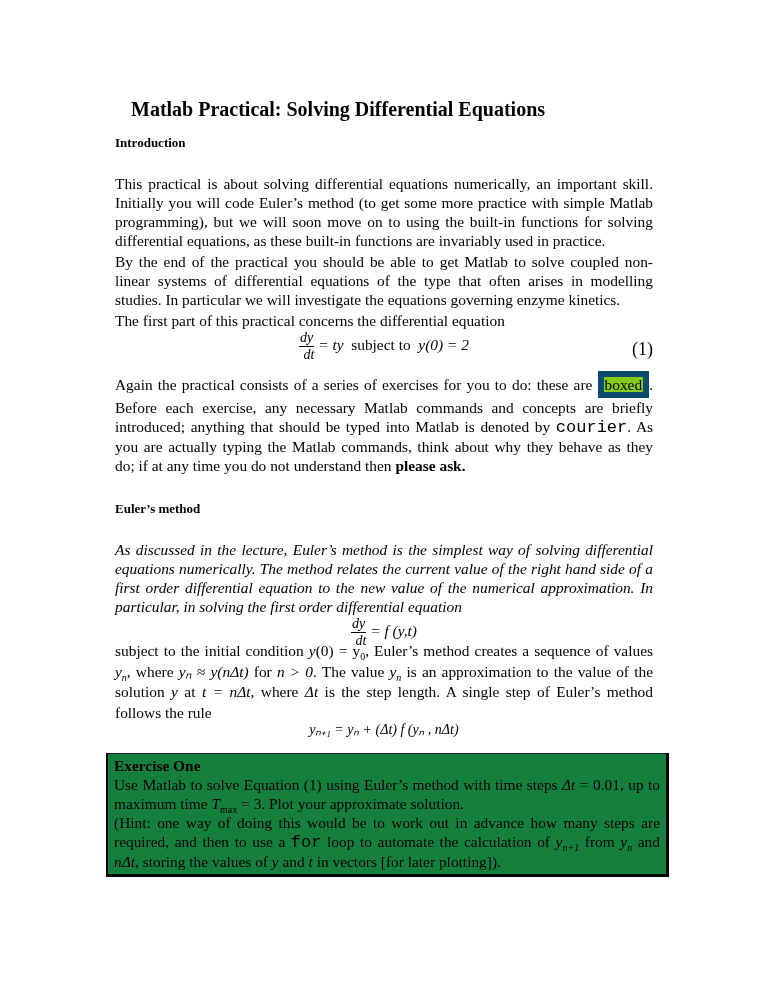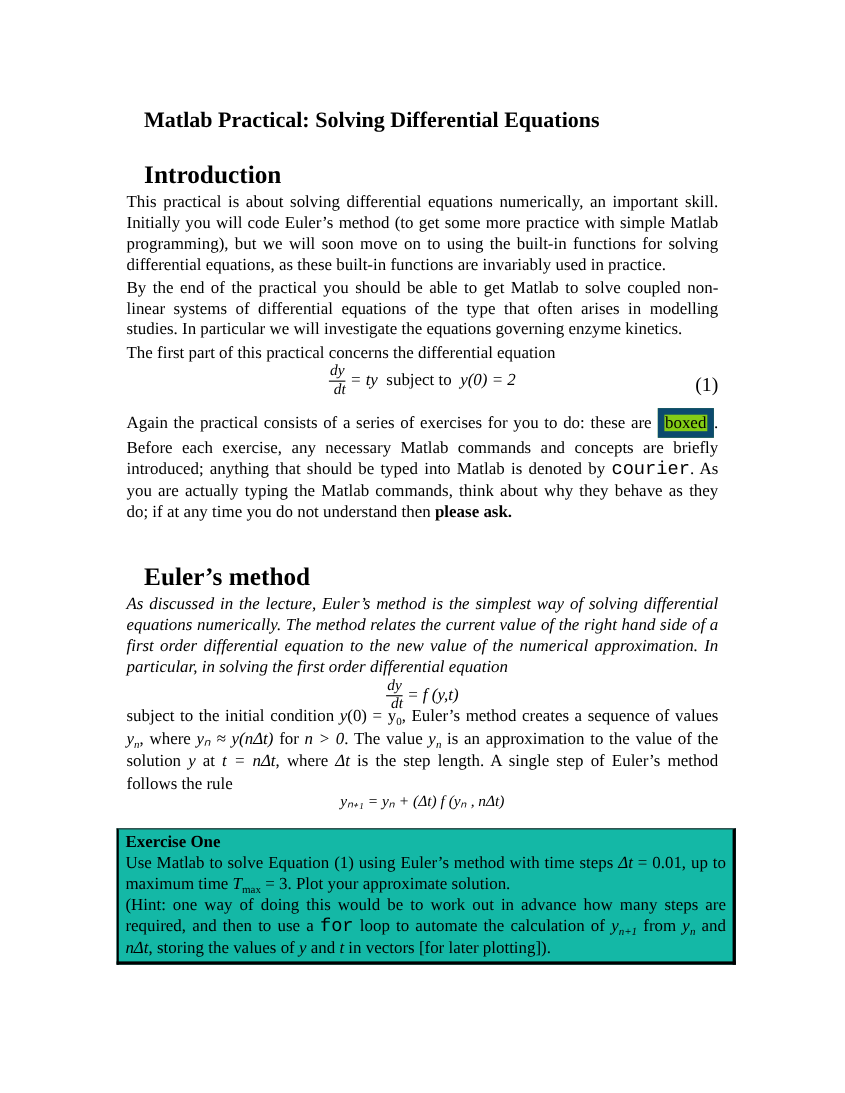--- a/index.html
+++ b/index.html
@@ -27,22 +27,22 @@
       top: 84px;
       left: 0;
       margin: 16px;
       font-size: 20px;
       font-weight: bold;
       white-space: nowrap;
     }
     h2 {
       position: absolute;
       left: 0;
-      margin: 16px;
-      font-size: 23px;
+      margin: 0;
+      font-size: 13px;
       font-weight: bold;
       white-space: nowrap;
     }
     .para {
       position: absolute;
       left: 0;
       width: 538px;
       margin: 0;
       text-align: justify;
       text-align-last: left;
@@ -78,21 +78,21 @@
       background: #84cc16;
       padding: 0 1px;
       line-height: 15px;
     }
     .exercise {
       position: absolute;
       left: 106px;
       top: 753px;
       width: 546px;
       padding: 2px 6px 3px 6px;
-      background: #14b8a6;
+      background: #15803d;
       border-top: 1.5px solid #222;
       border-left: 2.5px solid #000;
       border-right: 3px solid #000;
       border-bottom: 3px solid #000;
       text-align: justify;
       text-align-last: left;
     }
     .exercise .title { font-weight: bold; display: block; }
     i { font-style: italic; }
     sub { font-size: 10px; line-height: 0; }

